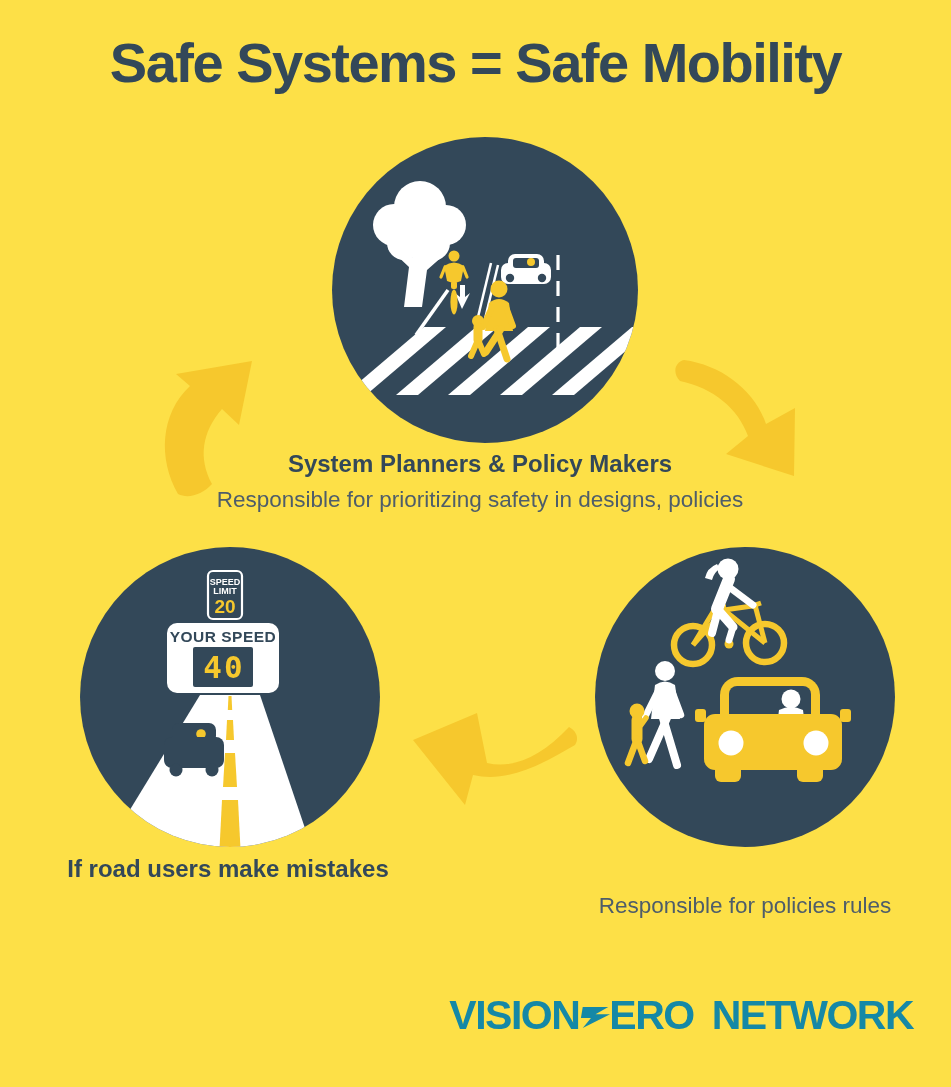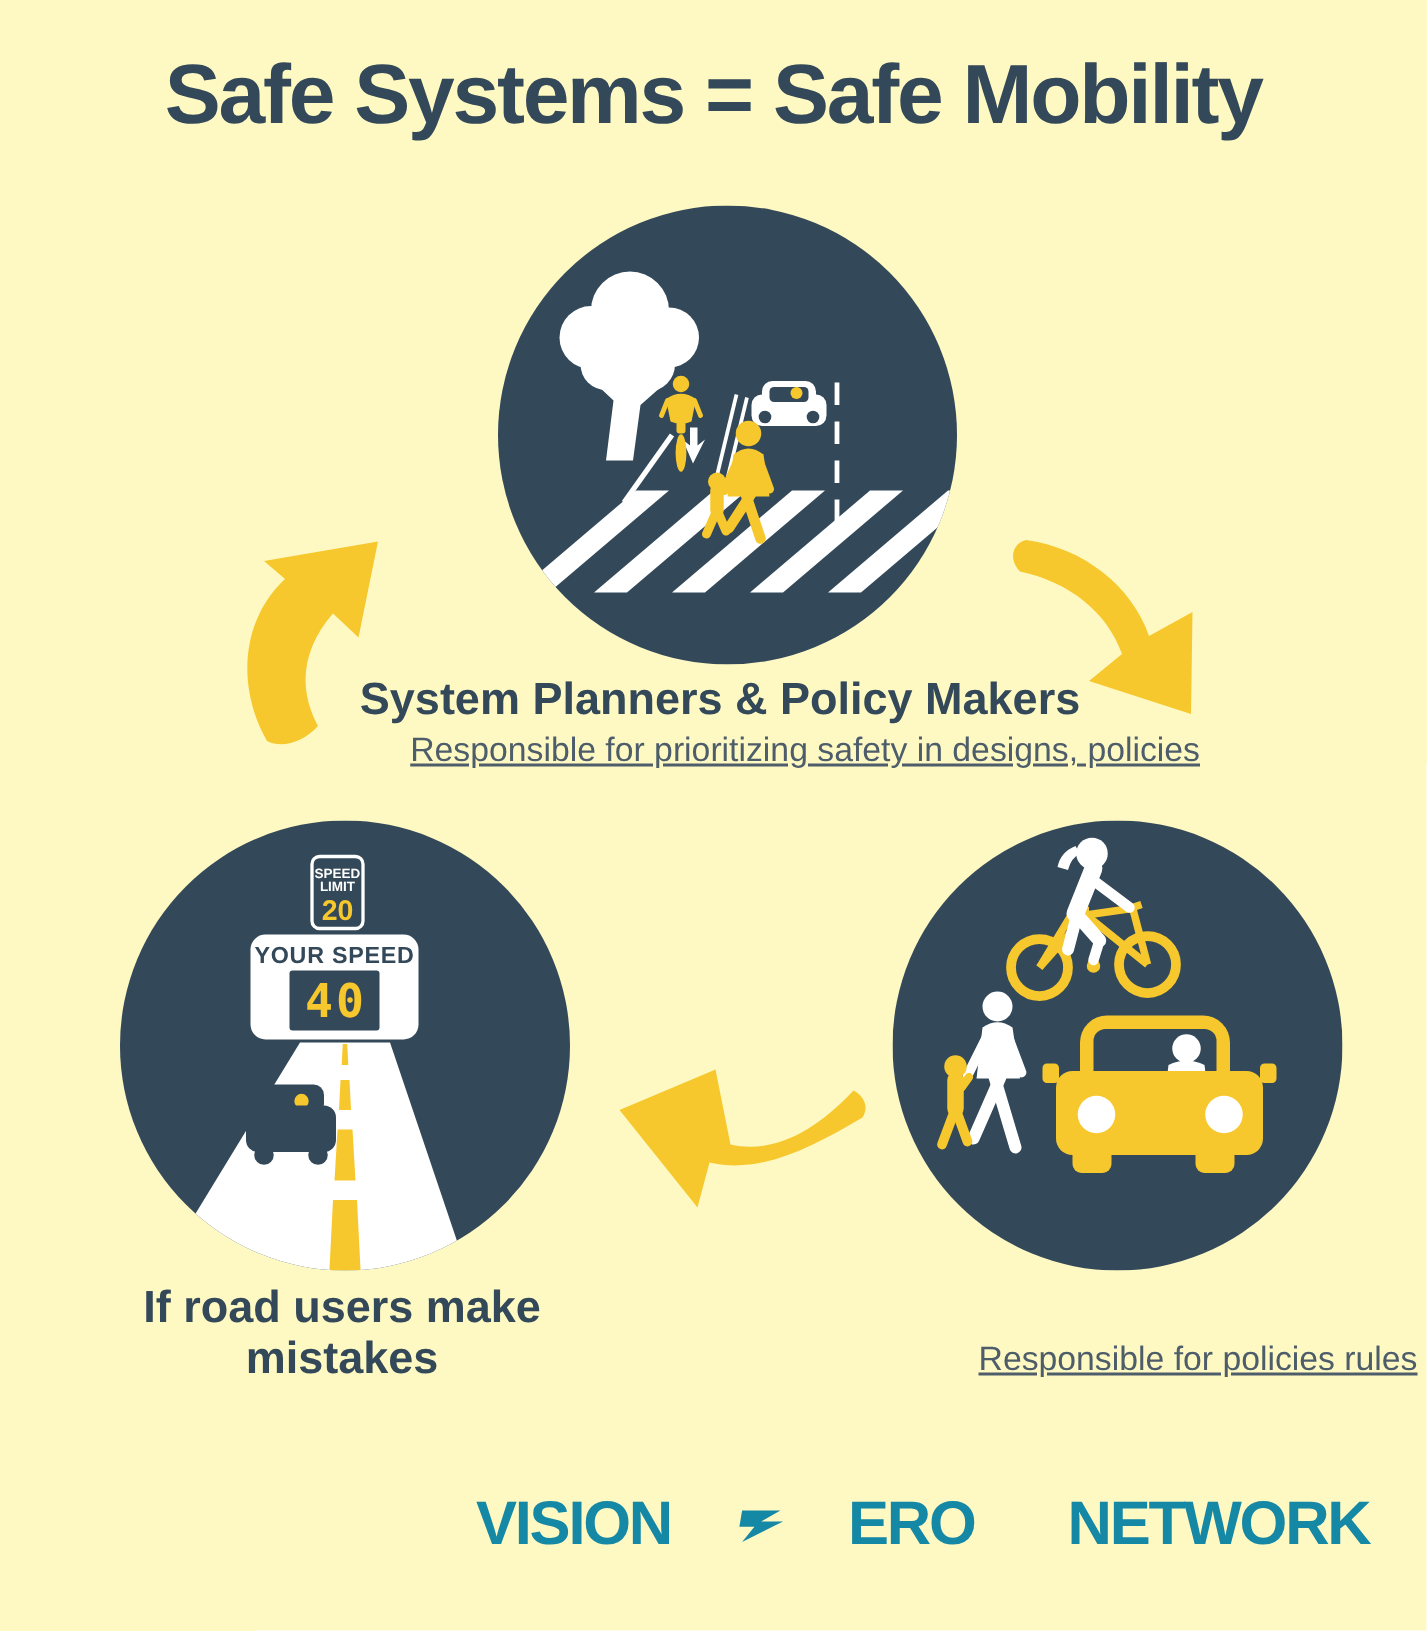--- a/index.html
+++ b/index.html
@@ -1,37 +1,36 @@
 <!DOCTYPE html>
 <html style="--slate: #334859; --yellow: #F6C82D; --teal: #1588A6; --sub_gray: #4E5D6A; --white: #FFFFFF;"><head>
 <meta charset="utf-8">
 <style>
   html,body{margin:0;padding:0;background:#fff;}
   #canvas{
-    position:relative;width:951px;height:1087px;background:#fef9c3;overflow:hidden;
+    position:relative;width:951px;height:1087px;background:#fde047;overflow:hidden;
     font-family:"Liberation Sans","DejaVu Sans",sans-serif;
   }
   .abs{position:absolute;}
   #main-title{
     left:0;top:30px;width:951px;text-align:center;
     font-size:56px;font-weight:bold;letter-spacing:-1.5px;
     color:var(--slate,#334859);
   }
   .node-title{
-    text-align:center;font-size:30px;font-weight:bold;color:var(--slate,#334859);
+    text-align:center;font-size:24px;font-weight:bold;color:var(--slate,#334859);
   }
   .node-sub{
-    text-align:right;font-size:22.5px;font-weight:normal;color:var(--sub_gray,#4E5D6A);
+    text-align:center;font-size:22.5px;font-weight:normal;color:var(--sub_gray,#4E5D6A);
     line-height:1.32;
-    text-decoration:underline;
   }
   .arrow{color:var(--yellow,#F6C82D);}
   #logo{
     top:992px;right:38px;display:flex;align-items:center;
-    color:var(--teal,#1588A6);font-size:41px;font-weight:bold;letter-spacing:-1.5px;gap:44px;
+    color:var(--teal,#1588A6);font-size:41px;font-weight:bold;letter-spacing:-1.5px;
   }
   #logo .bolt{width:31px;height:30px;margin:2px -2px 0 1px;}
   svg text{font-family:"Liberation Sans","DejaVu Sans",sans-serif;}
   .seg{font-family:"DejaVu Sans Mono",monospace;font-weight:bold;letter-spacing:2px;}
 </style>
 </head>
 <body>
 
 <div id="canvas">
 

